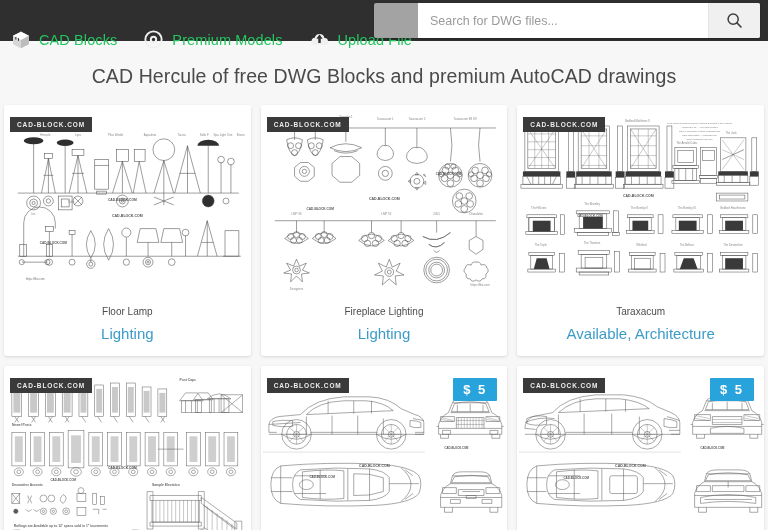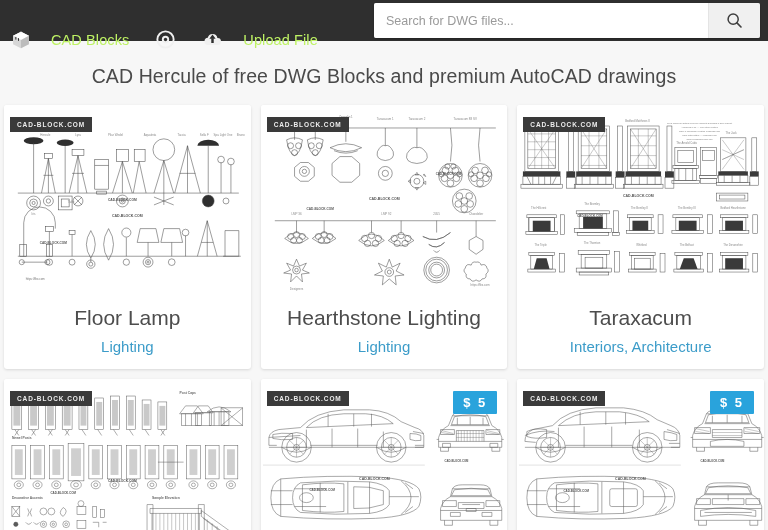--- a/index.html
+++ b/index.html
@@ -15,41 +15,42 @@
     height: 41px;
     background: #2f2f2f;
     display: flex;
     align-items: center;
     padding: 0 0 0 10px;
     position: relative;
   }
   .nav-item {
     display: flex;
     align-items: center;
-    gap: 20px;
-    color: #bef264;
+    gap: 8px;
+    color: #22c55e;
     font-size: 14.5px;
     padding: 0 14px 0 0;
     margin-right: 12px;
     white-space: nowrap;
     cursor: pointer;
     margin-top: 38px;
   }
   .nav-item .glyph { display: flex; align-items: center; justify-content: center; width: 21px; height: 21px; }
   .nav-label { letter-spacing: .1px; }
 
   .search-wrap {
     position: absolute;
     left: 374px; top: 3px;
     width: 386px; height: 35px;
     background: #a3a3a3;
     border-radius: 2px;
     display: flex;
     box-shadow: 0 1px 2px rgba(0,0,0,.25);
     overflow: hidden;
+    padding-left: 44px;
   }
   .search-input {
     flex: 1;
     border: none;
     outline: none;
     padding: 0 12px;
     font-size: 12.5px;
     color: #555;
     font-family: "Liberation Sans", sans-serif;
     background: #fff;
@@ -117,21 +118,21 @@
     padding: 4px 10px;
     letter-spacing: 2px;
     z-index: 6;
     border-radius: 1px;
   }
   .card-body {
     text-align: center;
     padding: 11px 6px 14px 6px;
   }
   .card-title {
-    font-size: 21px;
+    font-size: 10px;
     color: #4d4d4d;
     font-weight: 400;
     margin-bottom: 8px;
   }
   .card-cat {
     font-size: 15px;
     color: #3c9cc9;
     cursor: pointer;
   }
   svg { display: block; }
@@ -158,20 +159,21 @@
   </div>
 
   <div class="nav-item">
     <span class="glyph">
       <svg width="19" height="19" viewBox="0 0 24 24">
         <circle cx="12" cy="12" r="10.3" fill="none" stroke="#f0f0f0" stroke-width="2.4"></circle>
         <circle cx="12" cy="12" r="4.6" fill="#f0f0f0"></circle>
         <circle cx="12" cy="12" r="2.1" fill="#2f2f2f"></circle>
       </svg>
     </span>
+    <span class="nav-label">Premium Models</span>
   </div>
 
   <div class="nav-item">
     <span class="glyph">
       <svg width="21" height="21" viewBox="0 0 24 24">
         <path d="M6.2 18.4 A4.2 4.2 0 0 1 6.6 10.1 A5.6 5.6 0 0 1 17.6 10.3 A3.9 3.9 0 0 1 17.8 18.4 Z" fill="#f0f0f0"></path>
         <path d="M12 6.4 L15.6 11.2 L8.4 11.2 Z" fill="#2f2f2f"></path>
         <rect x="10.6" y="10.6" width="2.8" height="5.4" fill="#2f2f2f"></rect>
       </svg>
     </span>
@@ -501,21 +503,21 @@
           <text x="218" y="110">Chandelier</text>
           <text x="36" y="186">Designers</text>
           <text x="222" y="182">https://fbx.com</text>
         </g>
         <text x="125" y="95" fill="#555" font-size="3.6" font-weight="bold" font-family="Liberation Sans, sans-serif" text-anchor="middle">CAD-BLOCK.COM</text>
         <text x="60" y="105" fill="#555" font-size="3.2" font-weight="bold" font-family="Liberation Sans, sans-serif" text-anchor="middle">CAD-BLOCK.COM</text>
         <text x="190" y="70" fill="#555" font-size="3" font-weight="bold" font-family="Liberation Sans, sans-serif" text-anchor="middle">CAD-BLOCK.COM</text>
       </svg>
     </div>
     <div class="card-body">
-      <div class="card-title">Hearthstone Lighting</div>
+      <div class="card-title">Fireplace Lighting</div>
       <div class="card-cat">Lighting</div>
     </div>
   </div>
 
   <div class="card">
     <div class="card-thumb">
       <div class="wm">CAD-BLOCK.COM</div>
       <svg class="dwg" viewBox="0 0 250 190">
         <g stroke="#4a4a4a" stroke-width="0.5" fill="none">
 
@@ -697,21 +699,21 @@
           <text x="185" y="26">Office &amp; Showroom Location 1.888.555.0117</text>
           <text x="185" y="30">Made within states — 1.888.555.0117</text>
           <text x="185" y="34">www.royaloaksfireplace.com</text>
         </g>
         <text x="123" y="92" fill="#555" font-size="3.6" font-weight="bold" font-family="Liberation Sans, sans-serif" text-anchor="middle">CAD-BLOCK.COM</text>
         <text x="74" y="112" fill="#555" font-size="3" font-weight="bold" font-family="Liberation Sans, sans-serif" text-anchor="middle">CAD-BLOCK.COM</text>
       </svg>
     </div>
     <div class="card-body">
       <div class="card-title">Taraxacum</div>
-      <div class="card-cat">Interiors, Architecture</div>
+      <div class="card-cat">Available, Architecture</div>
     </div>
   </div>
 
   <div class="card">
     <div class="card-thumb tall">
       <div class="wm">CAD-BLOCK.COM</div>
       <svg class="dwg" viewBox="0 0 250 185">
         <g stroke="#5a5a5a" stroke-width="0.5" fill="none">
 
           <g>

